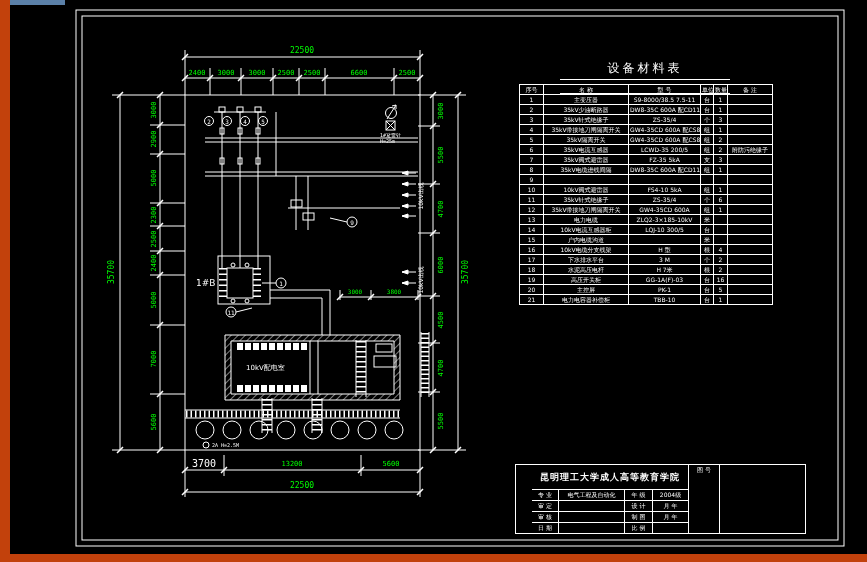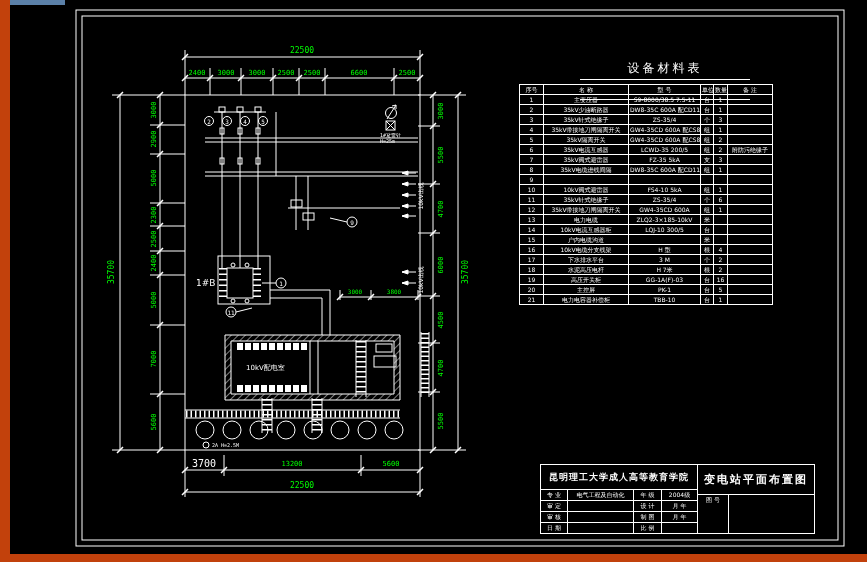--- a/index.html
+++ b/index.html
@@ -13,26 +13,26 @@
   .wdim{fill:#ffffff;font-size:10px;text-anchor:middle;}
   .cn{font-family:"DejaVu Sans",sans-serif;font-size:7px;fill:#fff;}
   .tiny{font-size:5px;fill:#fff;}
   .callout-n{font-size:6px;fill:#fff;text-anchor:middle;}
   
   #eqtable{position:absolute;left:519px;top:84px;width:253px;color:#fff;}
   #eqtable table{border-collapse:collapse;table-layout:fixed;width:253px;}
   #eqtable td,#eqtable th{border:1px solid #fff;font-size:6px;font-weight:normal;
       line-height:1;height:9px;padding:0 1px;overflow:hidden;white-space:nowrap;text-align:center;}
   #eqtable td.nm{text-align:center;}
-  #eqt-title{position:absolute;left:580px;top:60px;width:170px;text-align:center;color:#fff;
-      font-size:12px;letter-spacing:3px;border-bottom:1px solid #fff;padding-bottom:19px;}
+  #eqt-title{position:absolute;left:560px;top:60px;width:170px;text-align:center;color:#fff;
+      font-size:12px;letter-spacing:3px;border-bottom:1px solid #fff;padding-bottom:13px;}
   #eqt-title:after{content:"";display:block;margin-top:2px;border-bottom:1px solid #fff;}
   
-  #tblock{position:absolute;left:540px;top:464px;width:273px;height:68px;border:1px solid #fff;
-      color:#fff;display:flex;}
+  #tblock{position:absolute;left:515px;top:464px;width:273px;height:68px;border:1px solid #fff;
+      color:#fff;display:flex;padding-left:16px;}
   #tblock .left{width:156px;border-right:1px solid #fff;display:flex;flex-direction:column;}
   #tblock .school{height:27px;border-bottom:1px solid #fff;display:flex;align-items:center;
       justify-content:center;font-size:9px;font-weight:bold;letter-spacing:1px;white-space:nowrap;}
   .tb-row{display:flex;height:10px;border-bottom:1px solid #fff;font-size:6px;line-height:10px;}
   .tb-row:last-child{border-bottom:none;}
   .tb-row span{display:block;overflow:hidden;white-space:nowrap;text-align:center;}
   .tb-row .c1{width:26px;border-right:1px solid #fff;}
   .tb-row .c2{width:65px;border-right:1px solid #fff;}
   .tb-row .c3{width:27px;border-right:1px solid #fff;}
   .tb-row .c4{flex:1;}
@@ -481,20 +481,19 @@
 
           <div class="tb-row">
             <span class="c1">日 期</span>
             <span class="c2"></span>
             <span class="c3">比 例</span>
             <span class="c4"></span>
           </div>
         </div>
     </div>
     <div class="right">
-      <div class="drawing">变电站平面布置图</div>
       <div class="figrow">
         <span class="fl">图 号</span>
         <span></span>
       </div>
     </div>
   </div>
 </div>
 
 </body></html>

